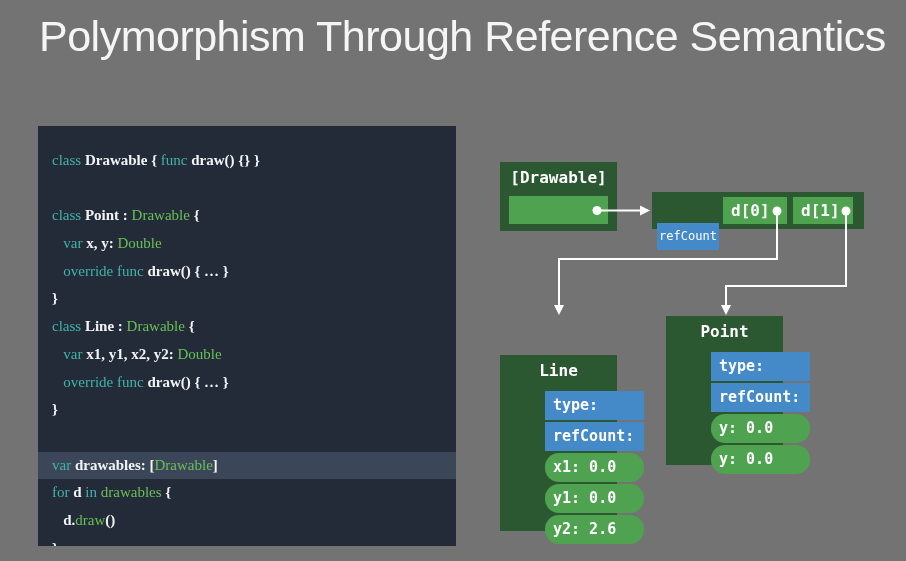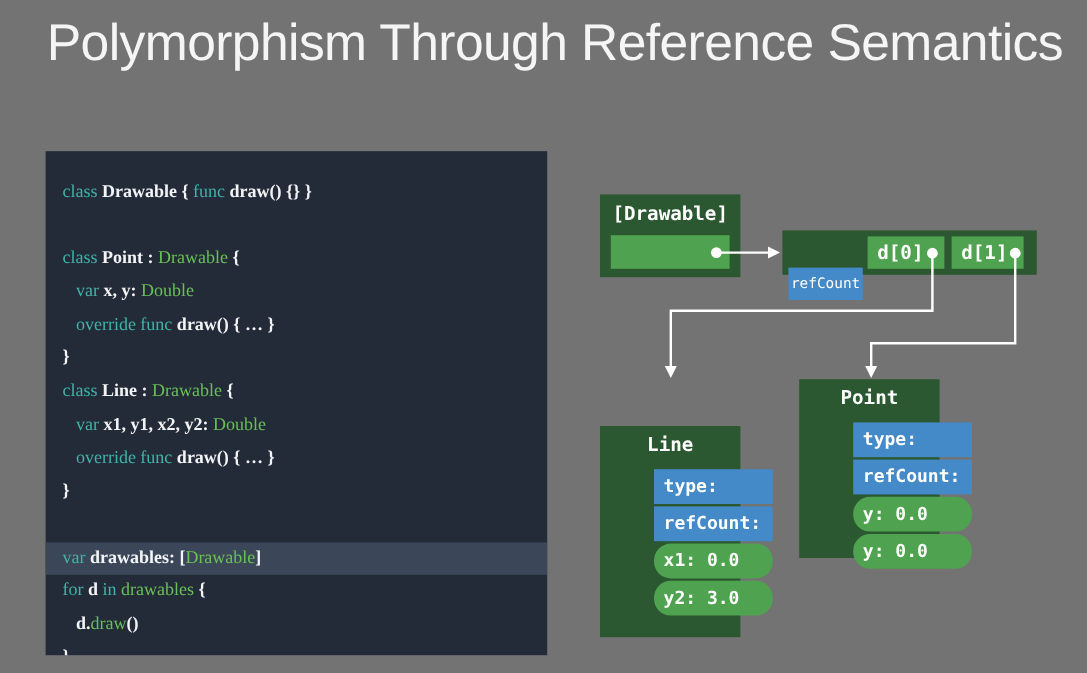--- a/index.html
+++ b/index.html
@@ -73,21 +73,22 @@
         <div class="cell heap-cell green ptr" style="left: 71px; width: 64px;">d[0]</div>
         <div class="cell heap-cell green ptr" style="left: 141px; width: 60px;">d[1]</div>
       </div>
 
     <div class="dg-box line-box">
       <div class="dg-title">Line</div>
       <div class="obj-rows" id="line-rows">
           <div class="obj-row blue">type:</div>
           <div class="obj-row blue">refCount:</div>
           <div class="obj-row green">x1: 0.0</div>
-          <div class="obj-row green">y2: 3.0</div>
+          <div class="obj-row green">y1: 0.0</div>
+          <div class="obj-row green">y2: 2.6</div>
         </div>
     </div>
 
     <div class="dg-box point-box">
       <div class="dg-title">Point</div>
       <div class="obj-rows" id="point-rows">
           <div class="obj-row blue">type:</div>
           <div class="obj-row blue">refCount:</div>
           <div class="obj-row green">y: 0.0</div>
           <div class="obj-row green">y: 0.0</div>

